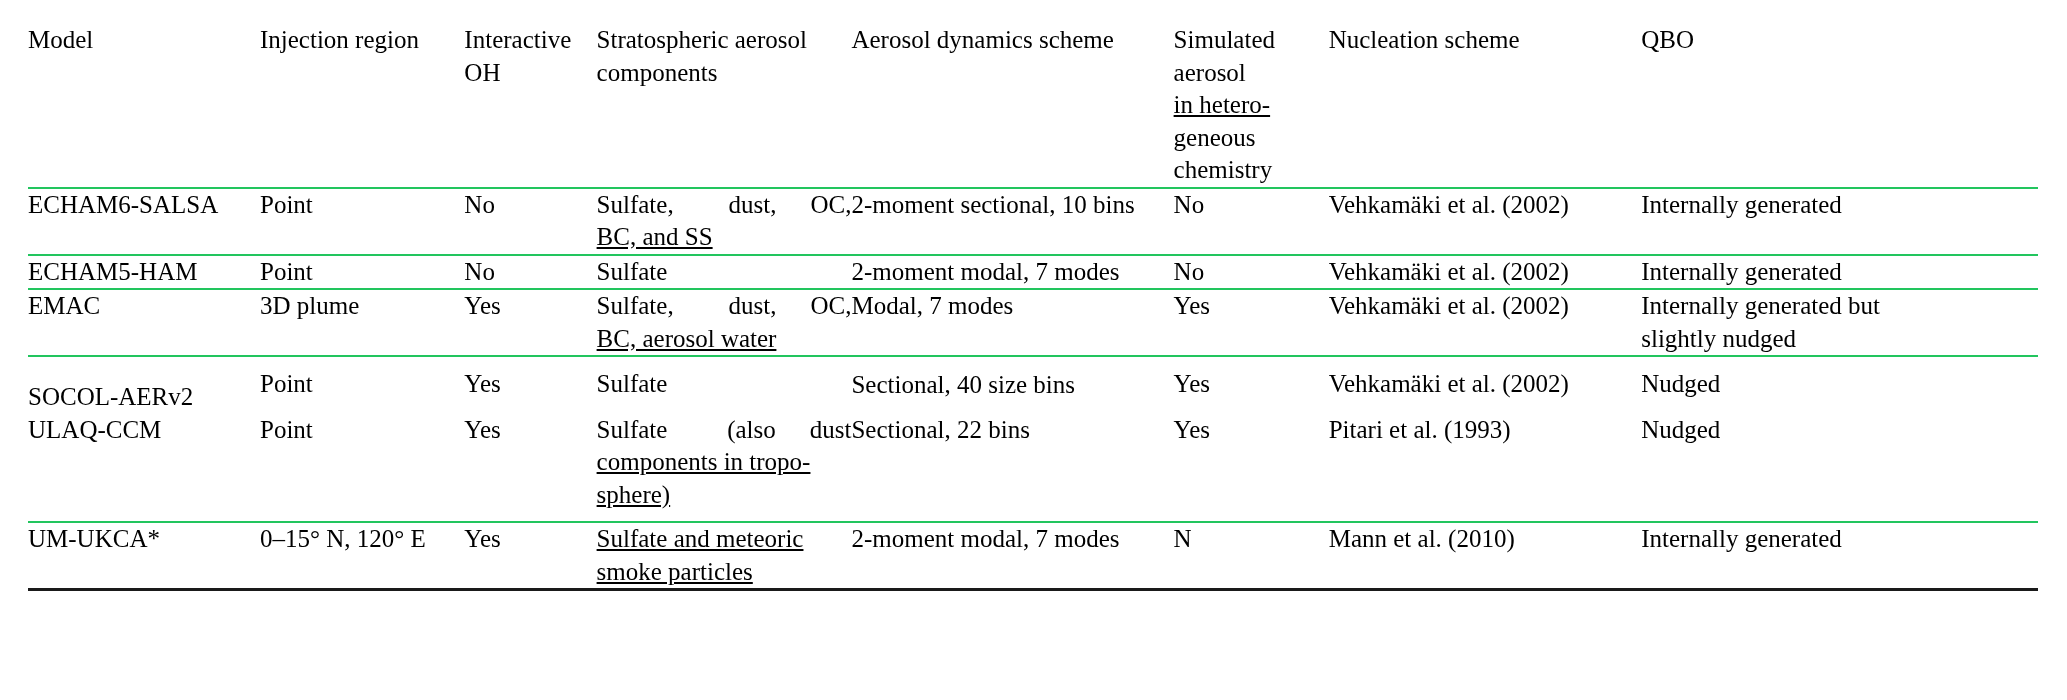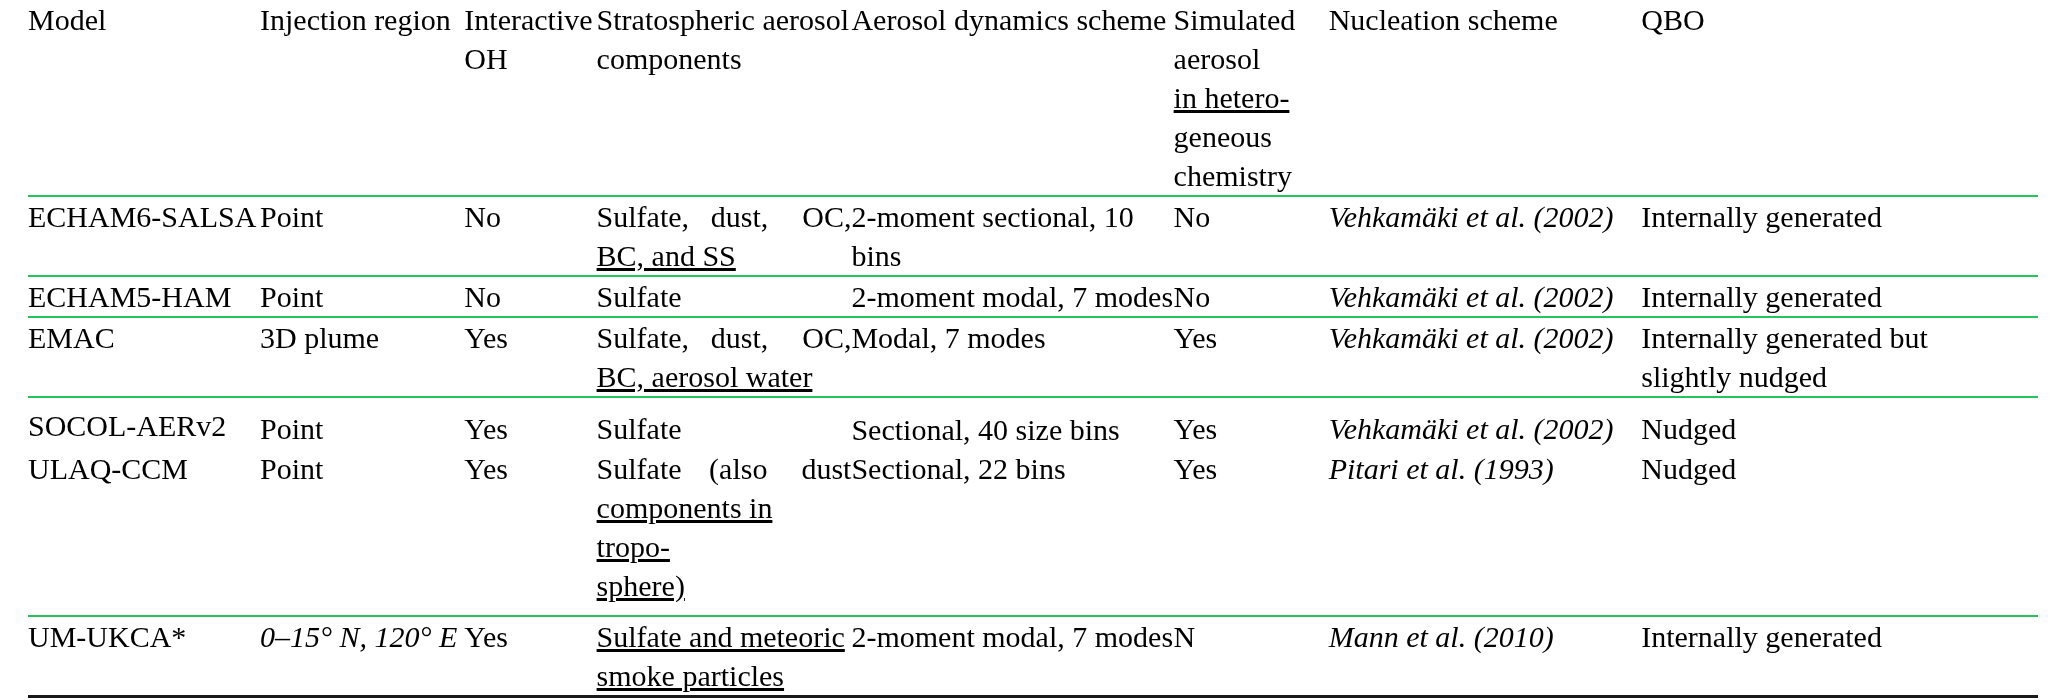--- a/index.html
+++ b/index.html
@@ -20,22 +20,23 @@
     width: 2067px;
     height: 700px;
     padding: 0;
   }
 
   table.sci-table {
     width: 2010px;
     margin-left: 28px;
     border-collapse: collapse;
     table-layout: fixed;
-    font-size: 30px;
+    font-size: 25px;
     line-height: 1.30;
+    margin-top: 24px;
   }
 
   table.sci-table td,
   table.sci-table th {
     vertical-align: top;
     text-align: left;
     font-weight: normal;
     padding: 0;
     border: 0;
   }
@@ -58,21 +59,21 @@
 
   .just {
     text-align: justify;
     text-align-last: left;
     -webkit-hyphens: manual;
     hyphens: manual;
   }
   .just-pad { padding-right: 26px; text-decoration: underline; }
   .cell-pad { padding-right: 26px; }
 
-  .nowrapcell { white-space: nowrap; font-style: italic; }
+  .nowrapcell { white-space: nowrap; }
 
   .line { display: block; }
 </style>
 </head>
 <body>
 
 <div id="table-wrap">
 
   <table class="sci-table">
     <colgroup>
@@ -176,21 +177,21 @@
         <td class="cellpad cell-pad nowrapcell">Vehkamäki et al. (2002)</td>
         <td class="cellpad">
           <span class="line">Internally generated but</span>
           <span class="line">slightly nudged</span>
         </td>
       </tr>
     </tbody>
 
     <tbody>
       <tr class="rule-mid">
-        <td style="padding-top:8px;" class="cell-pad">SOCOL-AERv2</td>
+        <td style="padding-top:24px;" class="cell-pad">SOCOL-AERv2</td>
         <td style="padding-top:11px;" class="cell-pad">Point</td>
         <td style="padding-top:11px;" class="cell-pad">Yes</td>
         <td style="padding-top:11px;" class="cell-pad">Sulfate</td>
         <td style="padding-top:12px;" class="cell-pad">Sectional, 40 size bins</td>
         <td style="padding-top:11px;" class="cell-pad">Yes</td>
         <td style="padding-top:11px;" class="cell-pad nowrapcell">Vehkamäki et al. (2002)</td>
         <td style="padding-top:11px;">Nudged</td>
       </tr>
       <tr>
         <td style="padding-bottom:10px;" class="cell-pad">ULAQ-CCM</td>

